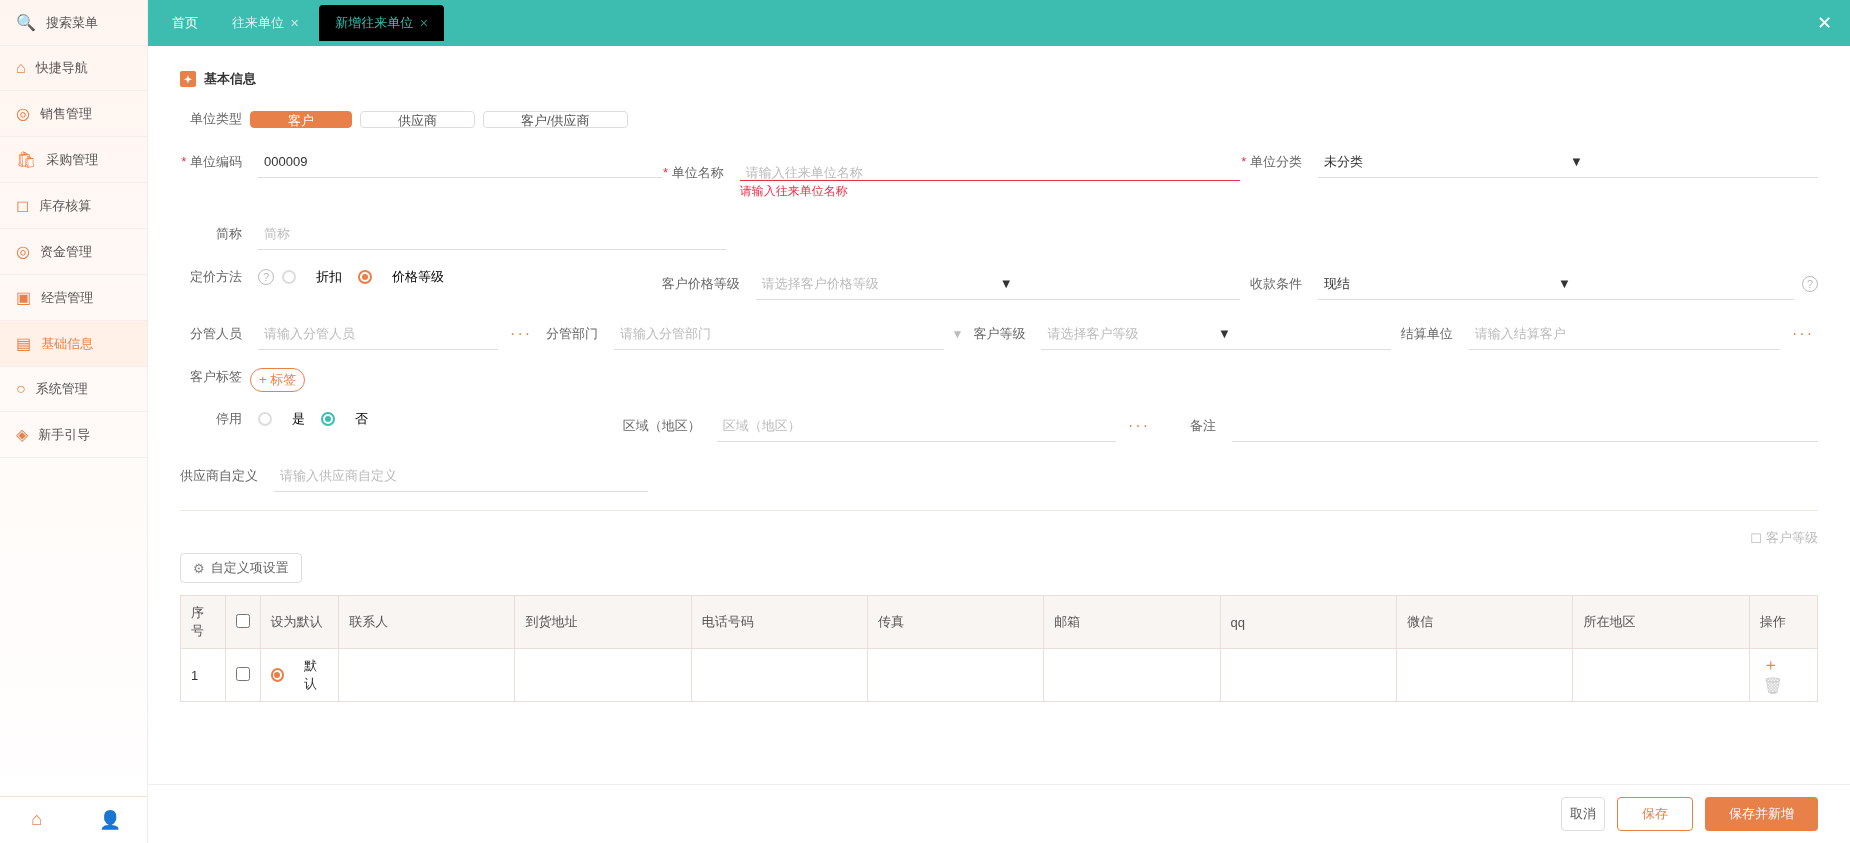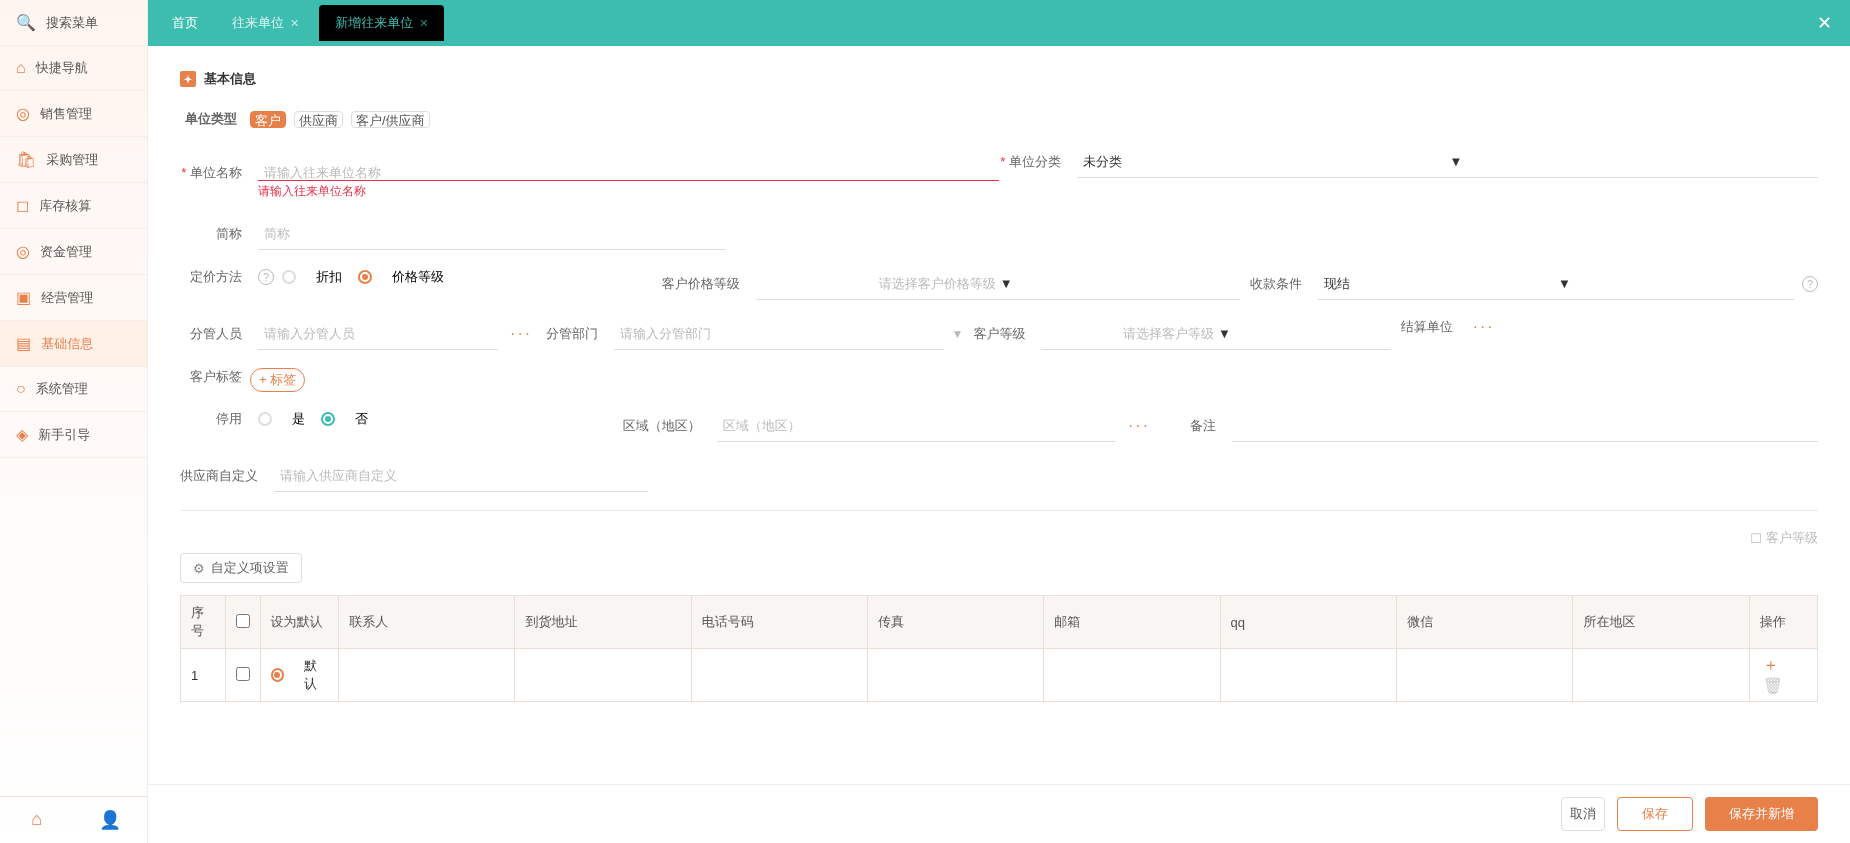--- a/index.html
+++ b/index.html
@@ -169,21 +169,21 @@
       margin-top: 19px;
     }
 
     
     .type-btns {
       display: flex;
       gap: 8px;
     }
     .type-btn {
       height: 17px;
-      padding: 0 4px;
+      padding: 0 37px;
       border: 1px solid #ddd;
       border-radius: 4px;
       cursor: pointer;
       font-size: 13px;
       background: #fff;
       color: #555;
     }
     .type-btn.active {
       background: #e8804a;
       border-color: #e8804a;
@@ -196,21 +196,21 @@
       align-items: center;
       height: 32px;
       border-bottom: 1px solid #ddd;
       flex: 1;
       cursor: pointer;
       padding: 0 6px;
       min-width: 0;
       gap: 4px;
     }
     .form-select span { flex: 1; color: #333; font-size: 13px; }
-    .form-select .placeholder { color: #bbb; text-align: right; }
+    .form-select .placeholder { color: #bbb; }
     .chevron-down { font-size: 12px; color: #bbb; }
 
     
     .radio-group {
       display: flex;
       align-items: center;
       gap: 16px;
     }
     .radio-item {
       display: flex;
@@ -403,23 +403,22 @@
     }
 
     .unit-type-row {
       display: flex;
       align-items: center;
       margin-bottom: 18px;
     }
     .unit-type-label {
       color: #666;
       min-width: 70px;
-      text-align: center;
+      text-align: right;
       padding-right: 8px;
-      font-weight: bold;
     }
   </style>
 </head>
 <body>
 
 <div class="sidebar">
   <div class="sidebar-item">
     <span class="icon">🔍</span>
     <span>搜索菜单</span>
   </div>
@@ -493,20 +492,24 @@
     <div class="unit-type-row">
       <span class="unit-type-label">单位类型</span>
       <div class="type-btns">
         <button class="type-btn active">客户</button>
         <button class="type-btn">供应商</button>
         <button class="type-btn">客户/供应商</button>
       </div>
     </div>
 
     <div class="form-row">
+      <div class="form-field">
+        <span class="form-label required">单位编码</span>
+        <input class="form-input" type="text" value="000009" style="">
+      </div>
       <div class="form-field" style="flex:1.2">
         <span class="form-label required">单位名称</span>
         <div class="input-wrapper">
           <input class="form-input error" type="text" placeholder="请输入往来单位名称" style="">
           <span class="error-tip">请输入往来单位名称</span>
         </div>
       </div>
       <div class="form-field" style="flex:1.2">
         <span class="form-label required">单位分类</span>
         <div class="form-select">
@@ -569,20 +572,21 @@
       </div>
       <div class="form-field" style="flex:1.2">
         <span class="form-label">客户等级</span>
         <div class="form-select">
           <span class="placeholder">请选择客户等级</span>
           <span class="chevron-down">▼</span>
         </div>
       </div>
       <div class="form-field" style="flex:1.2">
         <span class="form-label">结算单位</span>
+        <input class="form-input" type="text" placeholder="请输入结算客户" style="">
         <span class="more-dots">···</span>
       </div>
     </div>
 
     <div class="form-row">
       <span class="form-label">客户标签</span>
       <div class="tag-add-btn">
         <span>+ 标签</span>
       </div>
     </div>

